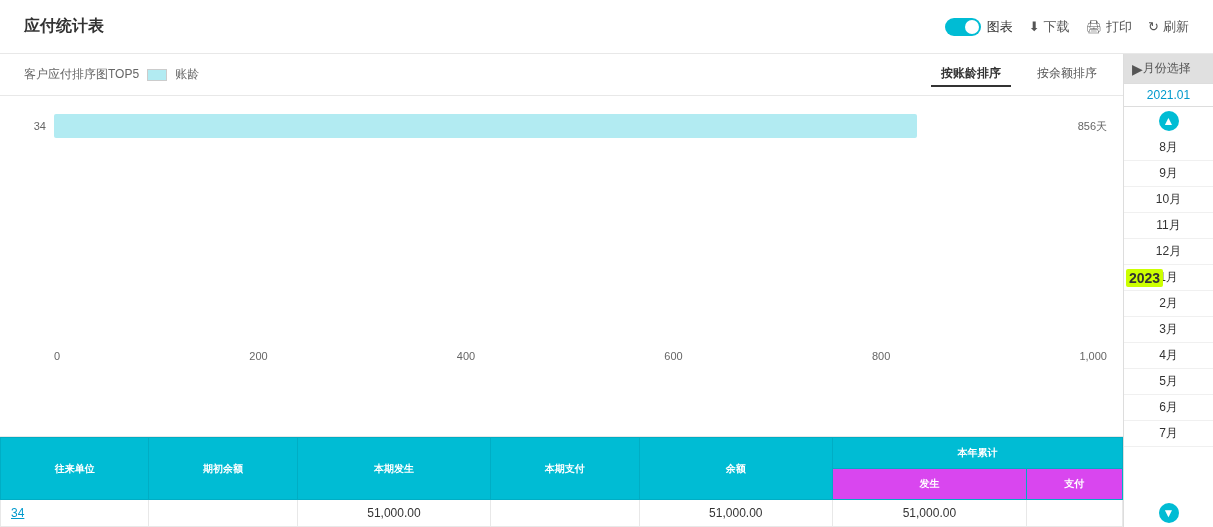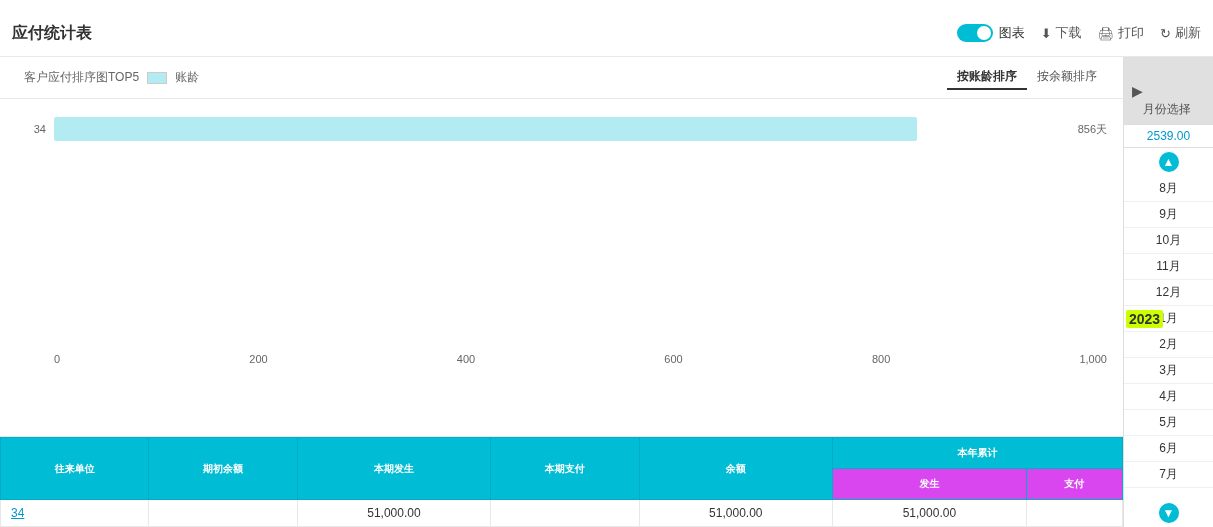--- a/index.html
+++ b/index.html
@@ -1,39 +1,39 @@
 <!DOCTYPE html>
 <html><head>
   <meta charset="utf-8">
   <style>
     * { box-sizing: border-box; margin: 0; padding: 0; }
     body { font-family: 'Microsoft YaHei', Arial, sans-serif; font-size: 13px; background: #f0f2f5; color: #333; }
 
     .app-container { display: flex; flex-direction: column; height: 527px; background: #fff; }
 
     
-    .header { display: flex; align-items: center; justify-content: space-between; padding: 10px 12px; background: #fff; border-bottom: 1px solid #e8e8e8; height: 47px; margin-top: 10px; }
+    .header { display: flex; align-items: center; justify-content: space-between; padding: 10px 24px; background: #fff; border-bottom: 1px solid #e8e8e8; height: 54px; }
     .header-title { font-size: 16px; font-weight: bold; color: #333; }
     .header-actions { display: flex; align-items: flex-end; gap: 16px; }
     .toggle-container { display: flex; align-items: center; gap: 6px; }
     .toggle-switch { width: 36px; height: 18px; background: #00bcd4; border-radius: 9px; position: relative; cursor: pointer; }
     .toggle-switch::after { content: ''; position: absolute; width: 14px; height: 14px; background: #fff; border-radius: 50%; top: 2px; right: 2px; }
     .action-btn { display: flex; align-items: center; gap: 4px; cursor: pointer; color: #555; font-size: 13px; }
 
     
     .main-content { display: flex; flex: 1; overflow: hidden; }
 
     
     .chart-section { flex: 1; display: flex; flex-direction: column; overflow: hidden; }
 
     
     .chart-header { display: flex; align-items: center; justify-content: space-between; padding: 8px 16px; border-bottom: 1px solid #e8e8e8; }
     .chart-legend { display: flex; align-items: center; gap: 8px; font-size: 12px; color: #666; margin-left: 8px; }
     .legend-box { width: 20px; height: 12px; background: #b2ebf2; border: 1px solid #ccc; }
-    .sort-tabs { display: flex; gap: 0; }
+    .sort-tabs { display: flex; gap: 16px; }
     .sort-tab { padding: 3px 10px; font-size: 12px; cursor: pointer; border-bottom: 2px solid transparent; color: #555; }
     .sort-tab.active { border-bottom: 2px solid #333; color: #333; font-weight: bold; }
 
     
     .chart-area { flex: 1; padding: 10px 16px; position: relative; overflow: hidden; }
     .chart-inner { position: relative; width: 100%; height: 280px; }
 
     
     .bar-chart { position: relative; width: 100%; height: 240px; }
     .bar-row { display: flex; align-items: center; height: 40px; }
@@ -49,21 +49,21 @@
     .table-section { border-top: 1px solid #e8e8e8; }
     table { width: 100%; border-collapse: collapse; }
     .table-header-row-1 th, .table-header-row-2 th { background: #00bcd4; color: #fff; text-align: center; padding: 8px 8px; font-size: 10px; font-weight: bold; border: 1px solid #00adc4; }
     .table-header-row-2 th { background: #d946ef; }
     .table-data-row td { text-align: center; padding: 6px 10px; font-size: 12px; border: 1px solid #e8e8e8; }
     .table-data-row td:first-child { text-align: left; color: #0099cc; text-decoration: underline; cursor: pointer; }
 
     
     .sidebar { width: 90px; border-left: 1px solid #ddd; background: #fff; display: flex; flex-direction: column; overflow: hidden; position: relative; }
     .sidebar-header { display: flex; align-items: center; padding: 6px 8px; border-bottom: 1px solid #ddd; background: #e0e0e0; cursor: pointer; }
-    .sidebar-header-text { font-size: 12px; color: #555; flex: 1; margin-top: 38px; }
+    .sidebar-header-text { font-size: 12px; color: #555; flex: 1; }
     .sidebar-expand-icon { font-size: 14px; color: #555; }
     .month-display { padding: 4px 8px; font-size: 12px; color: #0099cc; border-bottom: 1px solid #ddd; text-align: center; }
     .sidebar-scroll-up, .sidebar-scroll-down { display: flex; justify-content: center; align-items: center; padding: 4px; cursor: pointer; background: #fff; }
     .scroll-arrow { width: 20px; height: 20px; border-radius: 50%; background: #00bcd4; display: flex; align-items: center; justify-content: center; color: #fff; font-size: 12px; }
     .month-list { flex: 1; overflow-y: hidden; }
     .month-item { padding: 4px 8px; font-size: 12px; color: #333; text-align: center; cursor: pointer; border-bottom: 1px solid #f0f0f0; position: relative; }
     .month-item.year-marker { position: relative; }
     .year-badge { position: absolute; left: 2px; top: 50%; transform: translateY(-50%); background: #ccff00; color: #333; font-size: 14px; padding: 1px 3px; border-radius: 2px; font-weight: bold; }
   </style>
 </head>
@@ -163,21 +163,21 @@
             </tbody>
         </table>
       </div>
     </div>
 
     <div class="sidebar">
       <div class="sidebar-header">
         <span class="sidebar-expand-icon">▶</span>
         <span class="sidebar-header-text">月份选择</span>
       </div>
-      <div class="month-display">2539.00</div>
+      <div class="month-display">2021.01</div>
       <div class="sidebar-scroll-up">
         <div class="scroll-arrow">▲</div>
       </div>
       <div class="month-list" id="month-list">
       <div class="month-item">8月</div>
           <div class="month-item">9月</div>
           <div class="month-item">10月</div>
           <div class="month-item">11月</div>
           <div class="month-item">12月</div>
           <div class="month-item year-marker"><span class="year-badge">2023</span>1月</div>

